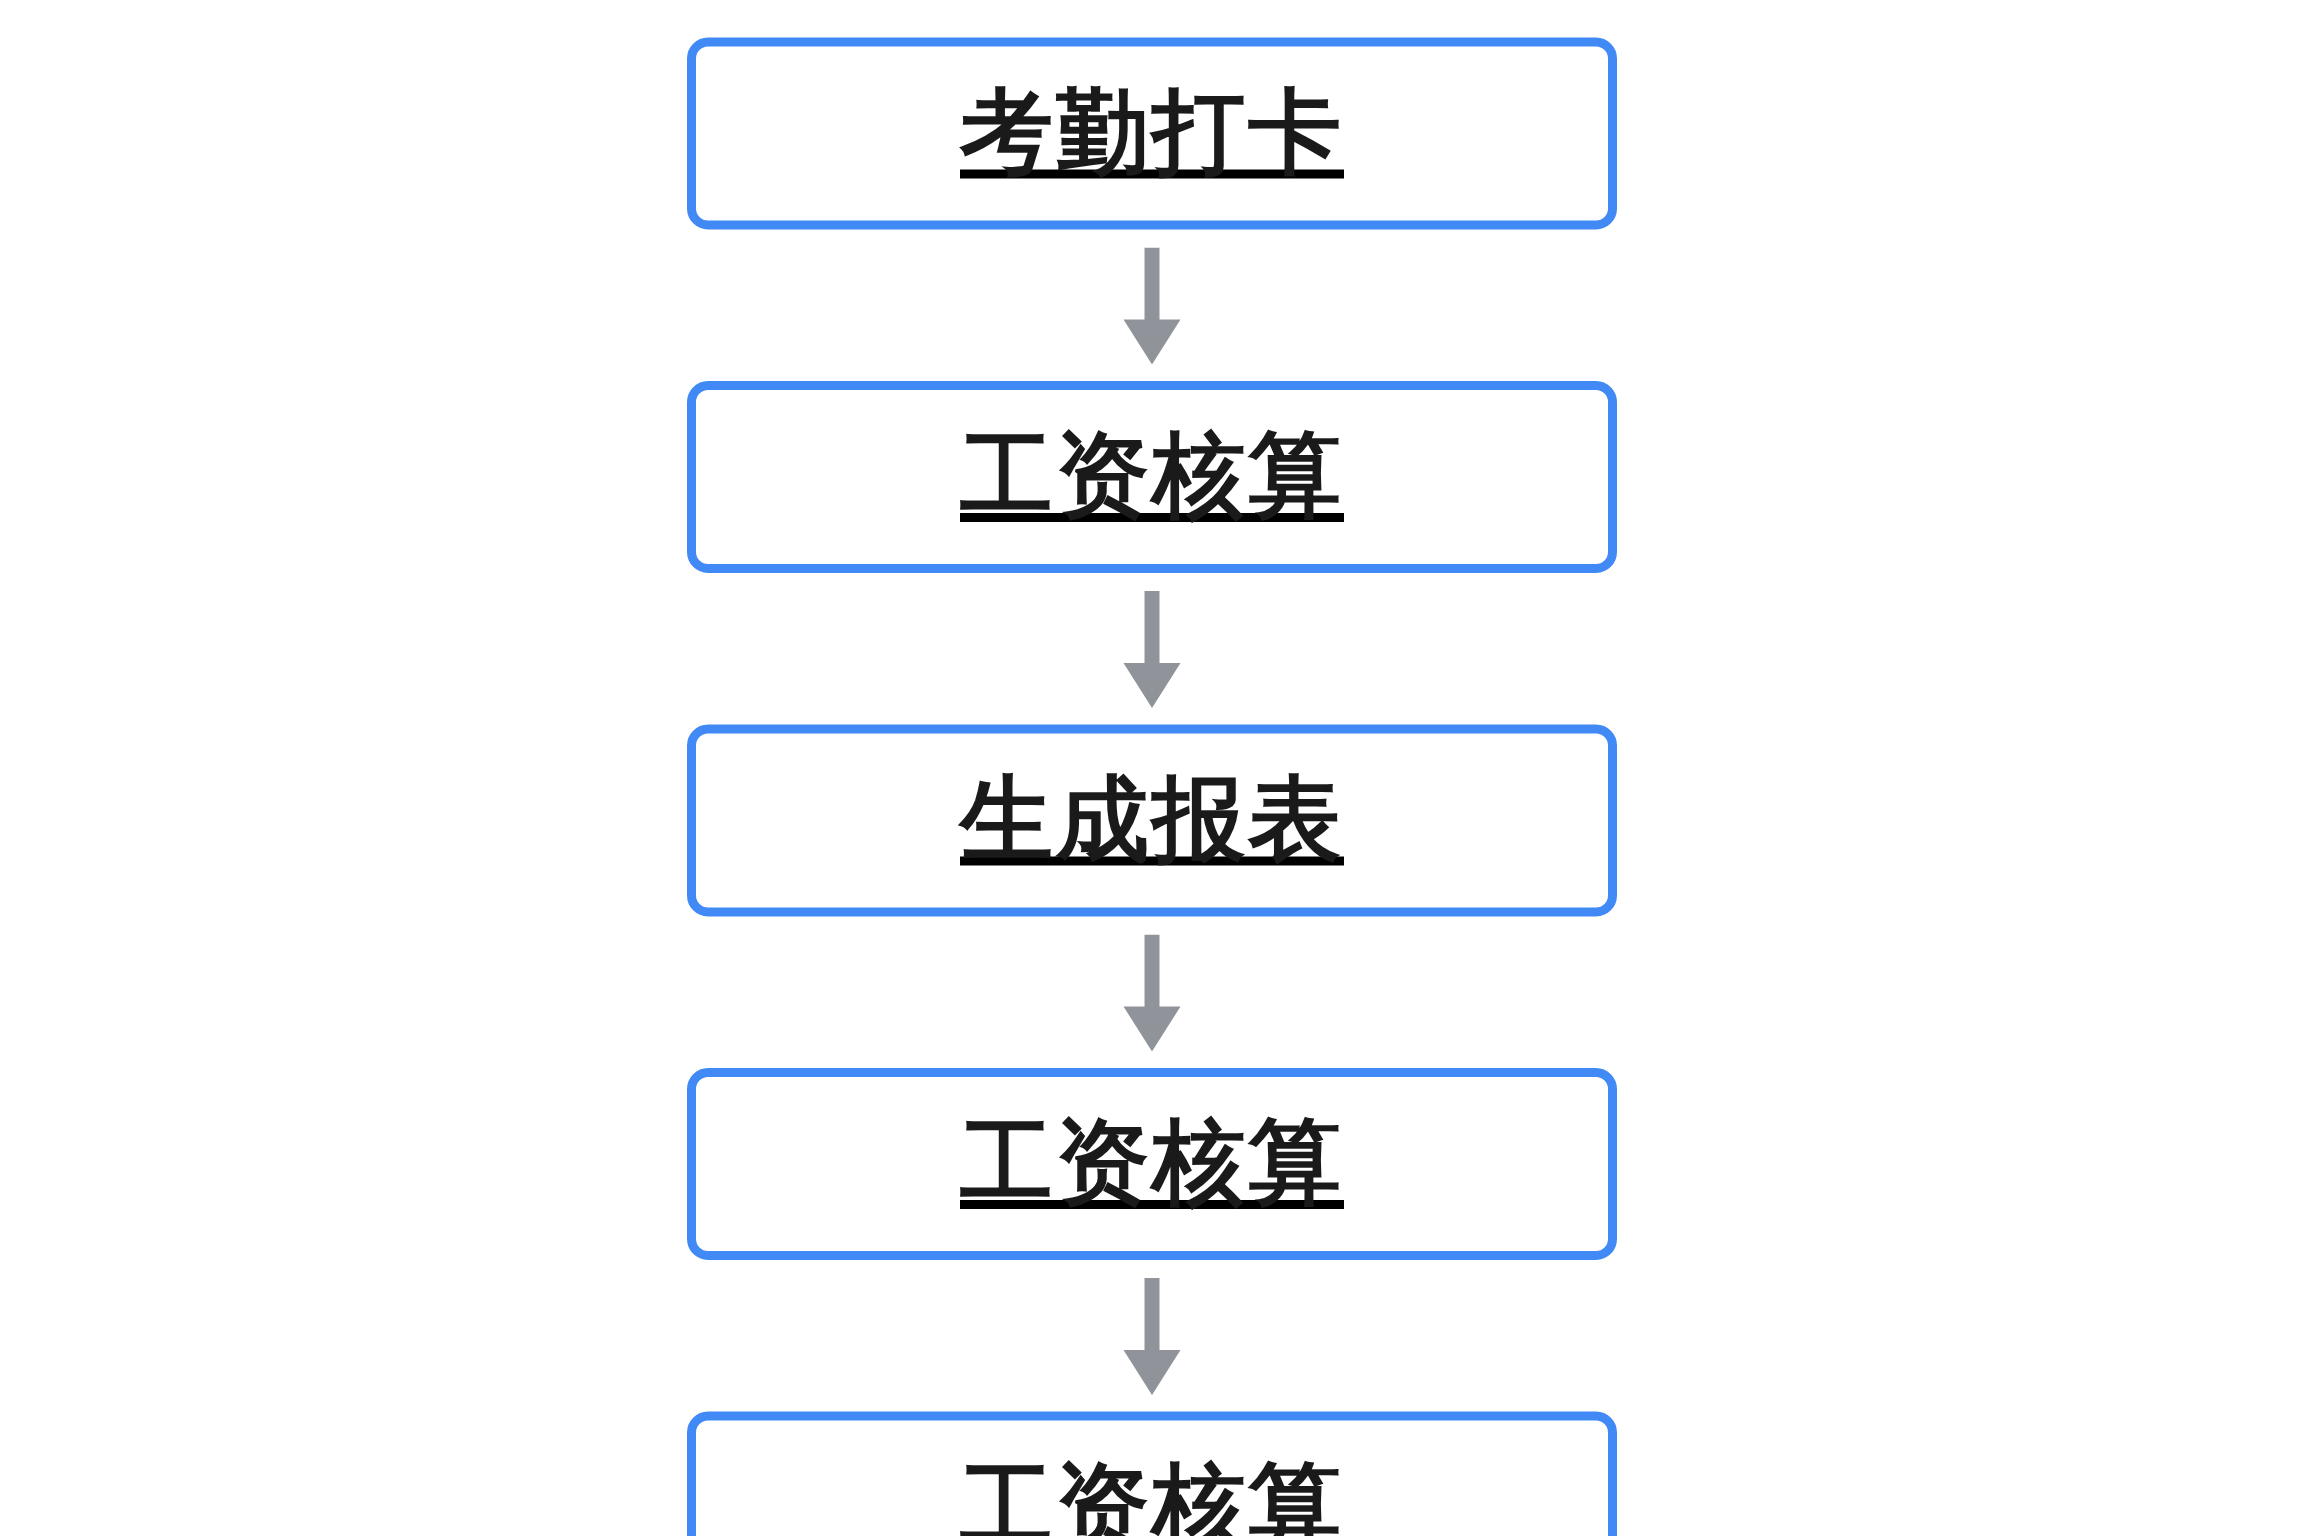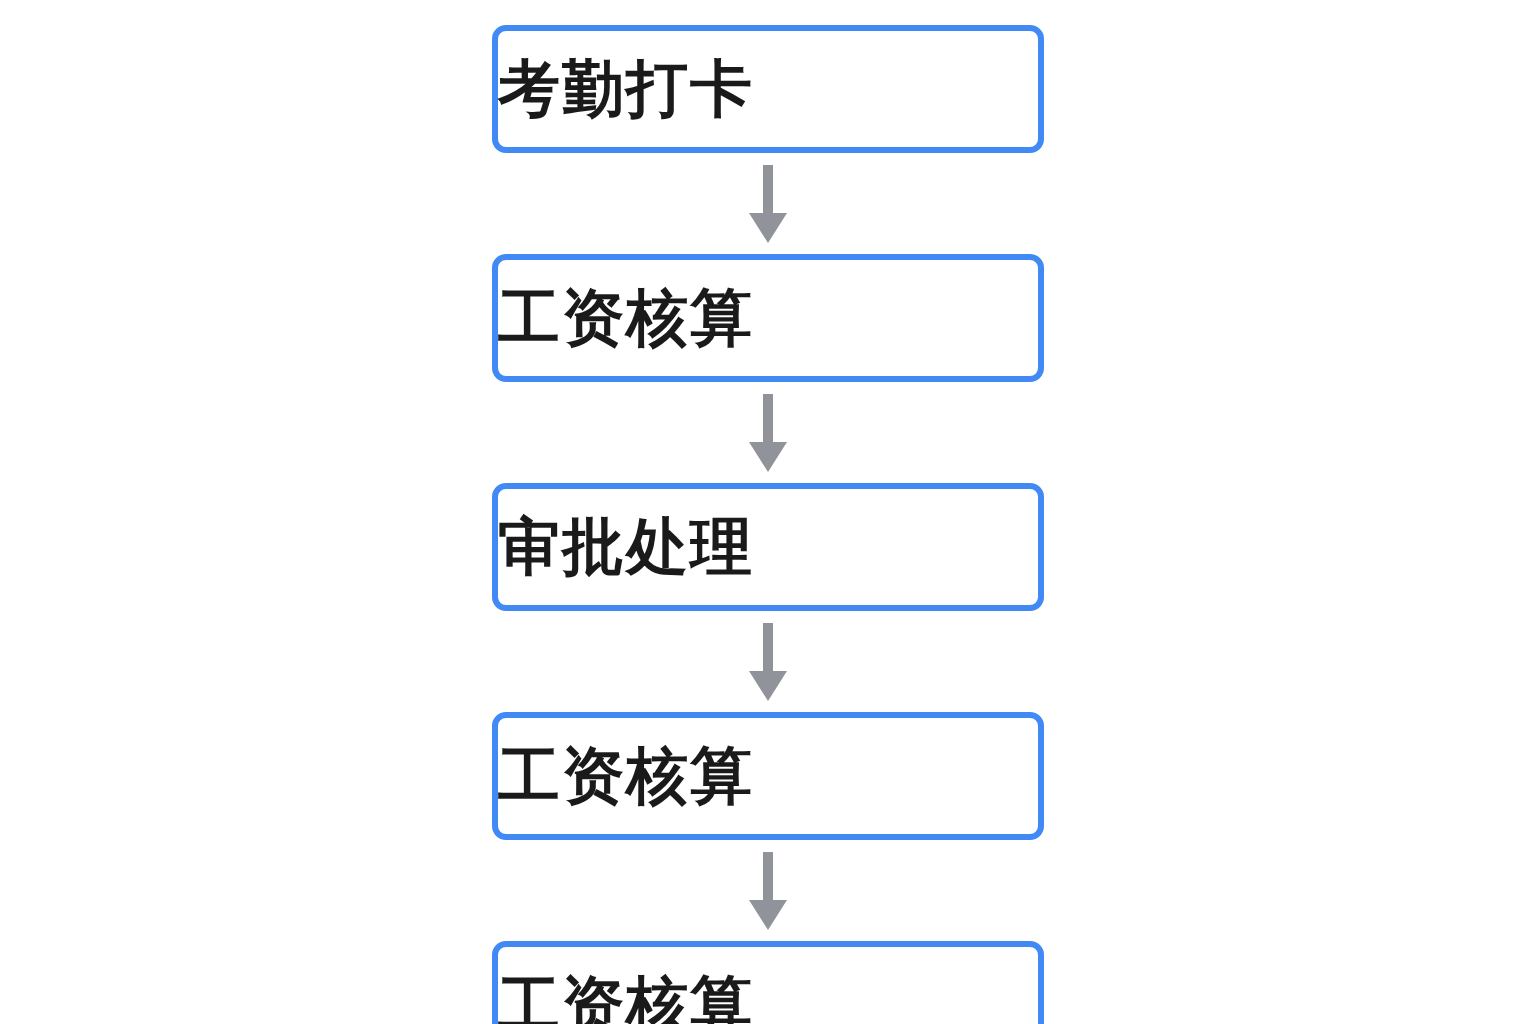--- a/index.html
+++ b/index.html
@@ -16,28 +16,30 @@
     width: 1536px;
     height: 1024px;
     box-sizing: border-box;
     padding-top: 25px;
     display: flex;
     flex-direction: column;
     align-items: center;
   }
   .flow-node {
     box-sizing: border-box;
-    width: 552px;
+    width: 620px;
     height: 128px;
     border: 6px solid #4189F5;
     border-radius: 14px;
     background: #ffffff;
     display: flex;
     align-items: center;
+    justify-content: center;
     flex-shrink: 0;
+    text-decoration: underline;
   }
   .flow-node-label {
     font-size: 62px;
     font-weight: 700;
     color: #1a1a1a;
     letter-spacing: 2px;
     line-height: 1;
     white-space: nowrap;
   }
   .flow-arrow {
@@ -72,21 +74,21 @@
   </div>
 
   <div class="flow-arrow">
     <svg width="44" height="78" viewBox="0 0 44 78">
       <rect x="17" y="0" width="10" height="52" fill="#909399"></rect>
       <polygon points="3,48 41,48 22,78" fill="#909399"></polygon>
     </svg>
   </div>
 
   <div class="flow-node">
-    <span class="flow-node-label">审批处理</span>
+    <span class="flow-node-label">生成报表</span>
   </div>
 
   <div class="flow-arrow">
     <svg width="44" height="78" viewBox="0 0 44 78">
       <rect x="17" y="0" width="10" height="52" fill="#909399"></rect>
       <polygon points="3,48 41,48 22,78" fill="#909399"></polygon>
     </svg>
   </div>
 
   <div class="flow-node">

